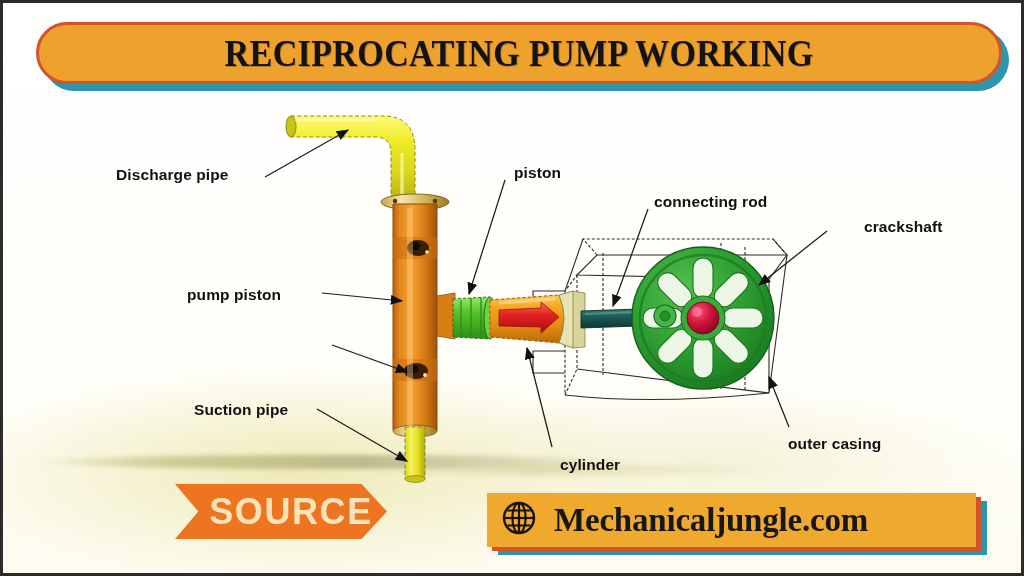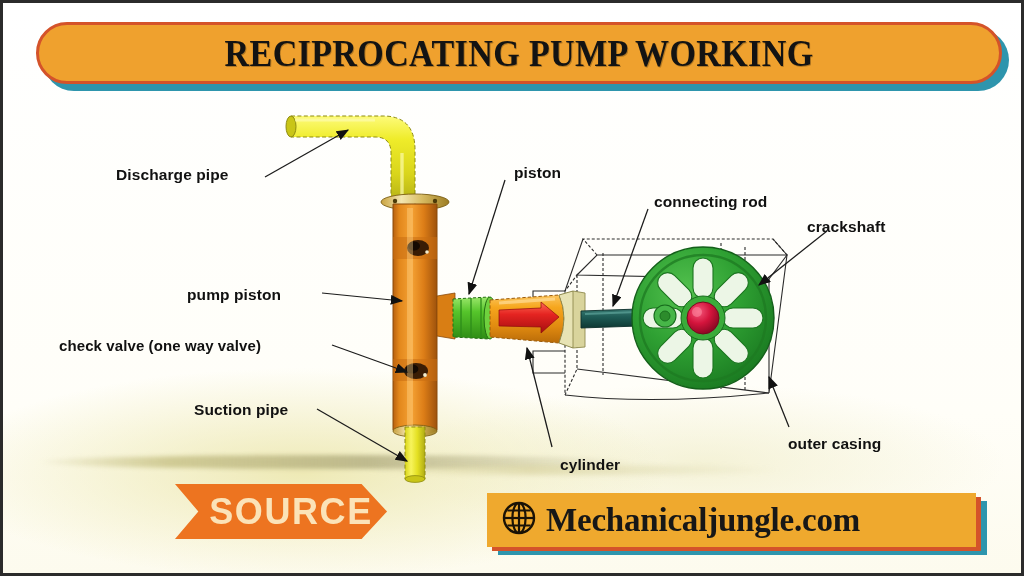--- a/index.html
+++ b/index.html
@@ -47,21 +47,21 @@
     clip-path:polygon(0 0, 88% 0, 100% 50%, 88% 100%, 0 100%, 11% 50%);
     box-shadow:0 2px 5px rgba(120,60,0,.25);}
   .source-text{position:absolute;inset:0;display:flex;align-items:center;
     justify-content:center;padding-left:20px;box-sizing:border-box;
     color:#FBE3B8;font-size:36px;font-weight:600;letter-spacing:1.6px;}
 
   
   .wm-teal{position:absolute;left:495px;top:498px;width:489px;height:54px;background:#2E95AD;}
   .wm-red{position:absolute;left:489px;top:494px;width:489px;height:54px;background:#D4532A;}
   .wm-box{position:absolute;left:484px;top:490px;width:489px;height:54px;background:#EFA92E;
-    display:flex;align-items:center;gap:9px;padding-left:14px;box-sizing:border-box;}
+    display:flex;align-items:center;gap:17px;padding-left:14px;box-sizing:border-box;}
   .wm-text{font-family:"Liberation Serif",serif;font-weight:bold;font-size:33px;
     color:#171717;letter-spacing:-.2px;white-space:nowrap;}
   .globe{flex:0 0 auto;}
 </style>
 </head>
 <body>
 
 <div id="page">
 
   <div class="bg-wash"></div>
@@ -261,25 +261,24 @@
       <line x1="502" y1="177" x2="466" y2="291" marker-end="url(#ah)"></line>
       <line x1="645" y1="206" x2="610" y2="303" marker-end="url(#ah)"></line>
       <line x1="824" y1="228" x2="756" y2="282" marker-end="url(#ah)"></line>
       <line x1="549" y1="444" x2="524" y2="345" marker-end="url(#ah)"></line>
       <line x1="786" y1="424" x2="766" y2="374" marker-end="url(#ah)"></line>
     </g>
   </svg>
 
   <div class="lbl" style="left:113px;top:163px">Discharge pipe</div>
   <div class="lbl" style="left:184px;top:283px">pump piston</div>
-  <div class="lbl sm" style="left:56px;top:334px">check valve (one way valve)</div>
   <div class="lbl" style="left:191px;top:398px">Suction pipe</div>
   <div class="lbl" style="left:511px;top:161px">piston</div>
   <div class="lbl" style="left:651px;top:190px">connecting rod</div>
-  <div class="lbl" style="left:804px;top:215px">crackshaft</div>
+  <div class="lbl" style="left:861px;top:215px">crackshaft</div>
   <div class="lbl" style="left:557px;top:453px">cylinder</div>
   <div class="lbl" style="left:785px;top:432px">outer casing</div>
 
   <div class="source-tag">
     <div class="source-shape"></div>
     <div class="source-text">SOURCE</div>
   </div>
 
   <div class="wm-teal"></div>
   <div class="wm-red"></div>

